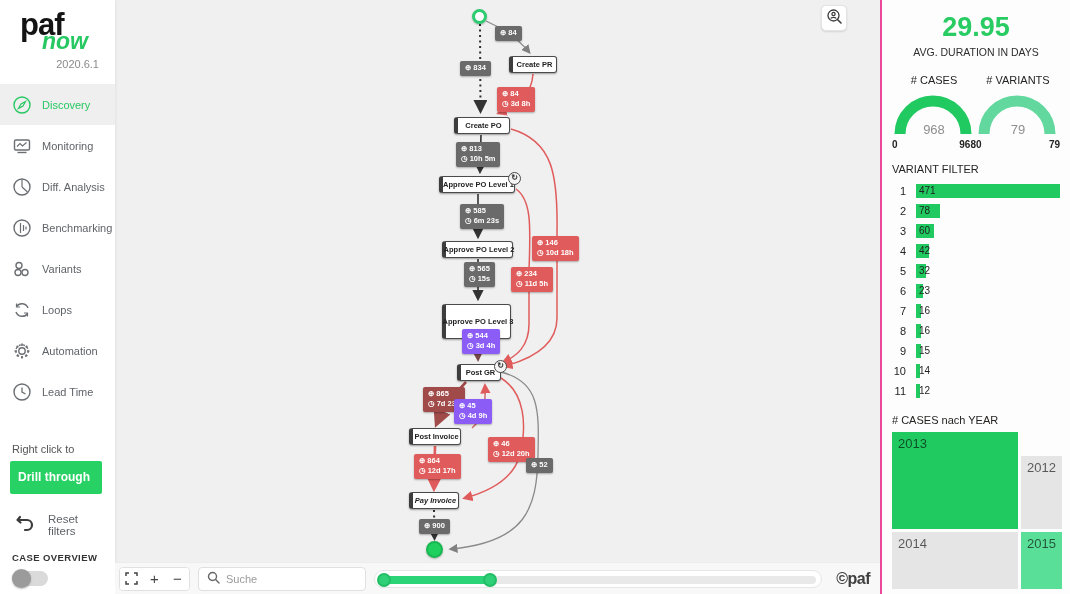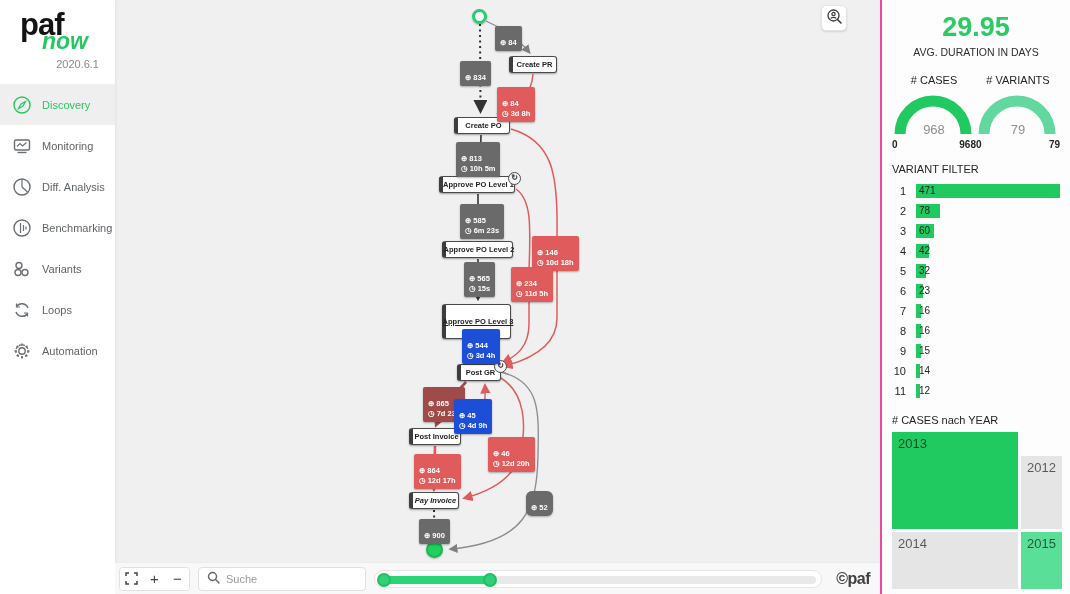--- a/index.html
+++ b/index.html
@@ -32,26 +32,26 @@
   .toggle .knob { position:absolute; left:0px; top:-2px; width:19px; height:19px; background:#9b9b9b; border-radius:50%; box-shadow:0 1px 2px rgba(0,0,0,.25); }
 
   
   .canvas { width:765px; flex:none; position:relative; background:#f0f0f0; }
   .edges { position:absolute; left:0; top:0; z-index:1; }
   .pnode { position:absolute; z-index:3; background:#fff; border:1px solid #4a4a4a; border-left:4px solid #3d3d3d; border-radius:3px; box-shadow:0 1px 2px rgba(0,0,0,.35); font-size:7.5px; font-weight:600; color:#222; display:flex; align-items:center; justify-content:center; white-space:nowrap; cursor:pointer; }
   .node-attach { position:absolute; width:13px; height:13px; border-radius:50%; background:#f5f5f5; border:1.5px solid #4a4a4a; color:#333; font-size:8px; line-height:10px; text-align:center; right:-7px; top:-5px; z-index:4; }
   .terminal { position:absolute; border-radius:50%; z-index:3; }
   .t-start { width:15px; height:15px; background:#fff; border:3.5px solid #2ecc71; box-shadow:0 1px 2px rgba(0,0,0,.25); }
   .t-end { width:17px; height:17px; background:#1fd05f; border:2px solid #19b751; box-shadow:0 1px 2px rgba(0,0,0,.25); }
-  .badge { position:absolute; z-index:4; color:#fff; border-radius:2px; padding:12px 5px 3px 5px; font-size:7.5px; font-weight:700; line-height:10px; box-shadow:0 1px 2px rgba(0,0,0,.3); white-space:nowrap; cursor:pointer; }
+  .badge { position:absolute; z-index:4; color:#fff; border-radius:2px; padding:2px 5px 3px 5px; font-size:7.5px; font-weight:700; line-height:10px; box-shadow:0 1px 2px rgba(0,0,0,.3); white-space:nowrap; cursor:pointer; }
   .badge div { pointer-events:none; }
   .tone-gray { background:#6a6a6a; }
   .tone-red { background:#e05c5c; }
   .tone-darkred { background:#a04a4a; }
-  .tone-maroon { background:#1d4ed8; }
+  .tone-maroon { background:#8b5cf6; }
 
   .canvas-topbtn { position:absolute; right:33px; top:5px; width:26px; height:26px; background:#fff; border:1px solid #e4e4e4; border-radius:5px; box-shadow:0 1px 2px rgba(0,0,0,.12); display:flex; align-items:center; justify-content:center; cursor:pointer; z-index:6; }
 
   .toolbar { position:absolute; left:0; right:0; bottom:0; height:32px; background:#f8f8f8; border-top:1px solid #ececec; z-index:6; display:flex; align-items:center; padding:0 10px 0 4px; gap:8px; }
   .tb-group { display:flex; background:#fff; border:1px solid #e0e0e0; border-radius:4px; height:24px; overflow:hidden; }
   .tb-btn { width:23px; height:22px; display:flex; align-items:center; justify-content:center; font-size:15px; color:#444; background:#fff; border:none; cursor:pointer; }
   .search-box { display:flex; align-items:center; gap:6px; background:#fff; border:1px solid #e0e0e0; border-radius:4px; height:24px; width:168px; padding:0 8px; }
   .search-box input { border:none; outline:none; font-size:11px; color:#333; width:120px; font-family:"Liberation Sans",sans-serif; background:transparent; }
   .search-box input::placeholder { color:#9a9a9a; }
   .slider-wrap { position:relative; background:#fff; border:1px solid #e6e6e6; border-radius:10px; height:18px; width:448px; }
@@ -154,22 +154,48 @@
       <div class="nav-item">
         <span class="nicon">
           <svg width="20" height="20" viewBox="0 0 20 20" fill="none" stroke-width="1.4">
               <circle cx="10" cy="10" r="3.2"></circle>
               <circle cx="10" cy="10" r="6.2" stroke-dasharray="2.1 2.1"></circle>
               <path d="M10 2.5 V5 M10 15 V17.5 M2.5 10 H5 M15 10 H17.5 M4.7 4.7 L6.4 6.4 M13.6 13.6 L15.3 15.3 M15.3 4.7 L13.6 6.4 M6.4 13.6 L4.7 15.3" stroke-width="1.6"></path>
             </svg>
         </span>
         <span class="nlabel">Automation</span>
       </div>
+      <div class="nav-item">
+        <span class="nicon">
+          <svg width="20" height="20" viewBox="0 0 20 20" fill="none" stroke-width="1.4">
+              <circle cx="10" cy="10" r="8"></circle>
+              <path d="M10 5.5 V10 L13.5 12" stroke-width="1.3"></path>
+            </svg>
+        </span>
+        <span class="nlabel">Lead Time</span>
+      </div>
     </nav>
 
+    <div class="side-footer">
+      <div class="rightclick-label">Right click to</div>
+      <button class="drill-btn">Drill through</button>
+      <div class="reset-row">
+        <span>
+          <svg width="22" height="22" viewBox="0 0 22 22" fill="none" stroke="#3c3c3c" stroke-width="2.2">
+              <path d="M6 5 L3.5 8 L6.5 10.5" stroke-linecap="round" stroke-linejoin="round"></path>
+              <path d="M4 8 H13 A5 5 0 0 1 13 18 H11" stroke-linecap="round"></path>
+            </svg>
+        </span>
+        <span class="reset-label">Reset filters</span>
+      </div>
+      <div class="caseov-label">CASE OVERVIEW</div>
+      <div class="toggle">
+        <div class="knob"></div>
+      </div>
+    </div>
   </aside>
 
   <main class="canvas">
 
     <svg class="edges" width="765" height="594">
       <defs>
         <marker id="mDark" markerWidth="7" markerHeight="7" refX="5" refY="3.5" orient="auto">
             <path d="M0,0 L7,3.5 L0,7 Z" fill="#333"></path>
           </marker>
         <marker id="mGray" markerWidth="7" markerHeight="7" refX="5" refY="3.5" orient="auto">
@@ -220,21 +246,21 @@
     <div class="terminal t-start" style="left:357px; top:9px;"></div>
     <div class="terminal t-end" style="left:311px; top:541px;"></div>
 
     <div class="pnode" style="left:394px; top:56px; width:48px; height:17px;">Create PR</div>
     <div class="pnode" style="left:339px; top:117px; width:56px; height:17px;">Create PO</div>
     <div class="pnode" style="left:324px; top:176px; width:76px; height:17px;">
       <span>Approve PO Level 1</span>
       <span class="node-attach">↻</span>
     </div>
     <div class="pnode" style="left:327px; top:241px; width:71px; height:17px;">Approve PO Level 2</div>
-    <div class="pnode" style="left:327px; top:304px; width:69px; height:35px;text-decoration:underline;">Approve PO Level 3</div>
+    <div class="pnode" style="left:327px; top:304px; width:69px; height:35px;">Approve PO Level 3</div>
     <div class="pnode" style="left:342px; top:364px; width:44px; height:17px;">
       <span>Post GR</span>
       <span class="node-attach">↻</span>
     </div>
     <div class="pnode" style="left:294px; top:428px; width:52px; height:17px;">Post Invoice</div>
     <div class="pnode" style="left:294px; top:492px; width:50px; height:17px;font-style:italic;">Pay Invoice</div>
 
     <div class="badge tone-gray" style="left:380px; top:26px;">
         <div>⊕ 84</div>
       </div>
@@ -278,21 +304,21 @@
         <div>◷ 4d 9h</div>
       </div>
     <div class="badge tone-red" style="left:299px; top:454px;">
         <div>⊕ 864</div>
         <div>◷ 12d 17h</div>
       </div>
     <div class="badge tone-red" style="left:373px; top:437px;">
         <div>⊕ 46</div>
         <div>◷ 12d 20h</div>
       </div>
-    <div class="badge tone-gray" style="left:411px; top:491px;border-radius:6px;">
+    <div class="badge tone-gray" style="left:411px; top:458px;">
         <div>⊕ 52</div>
       </div>
     <div class="badge tone-gray" style="left:304px; top:519px;">
         <div>⊕ 900</div>
       </div>
 
     <div class="canvas-topbtn">
       <span>
         <svg width="17" height="17" viewBox="0 0 17 17" fill="none" stroke="#3c3c3c" stroke-width="1.3">
             <circle cx="7.5" cy="7.5" r="5.5"></circle>

